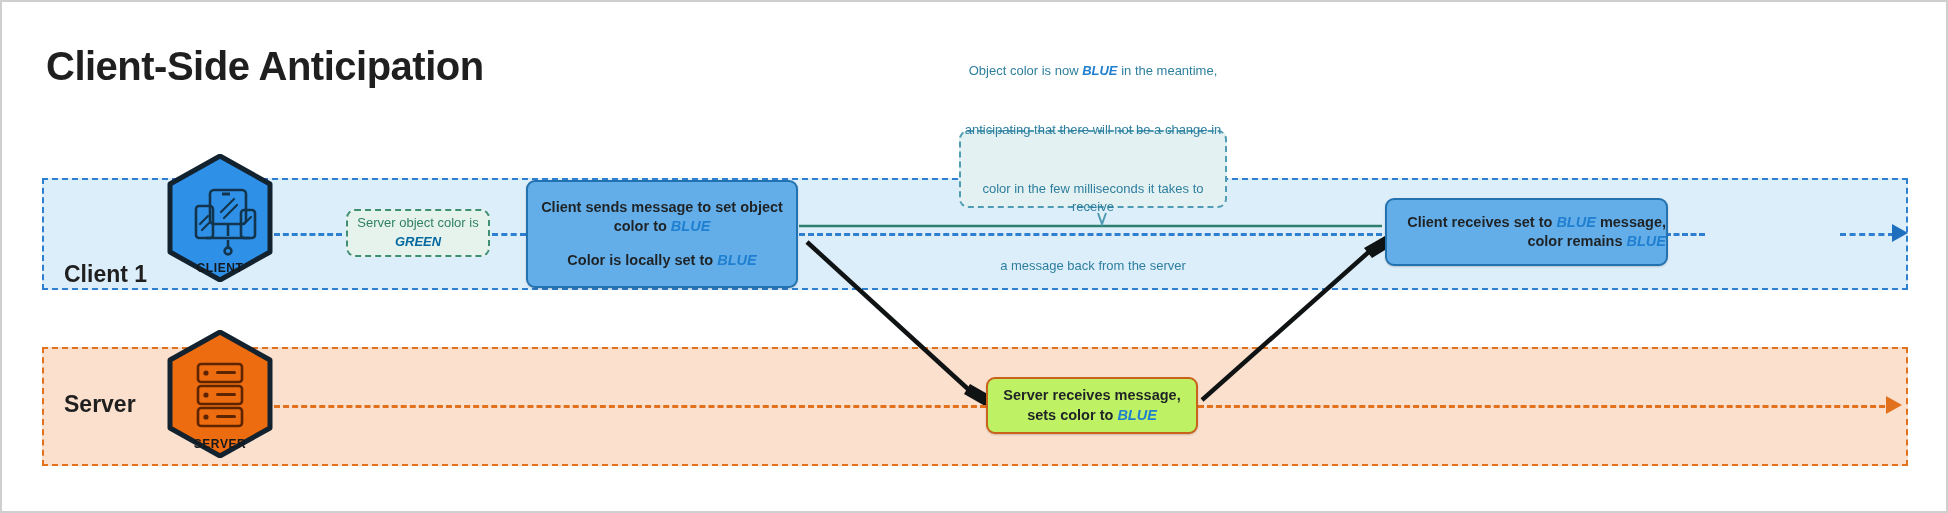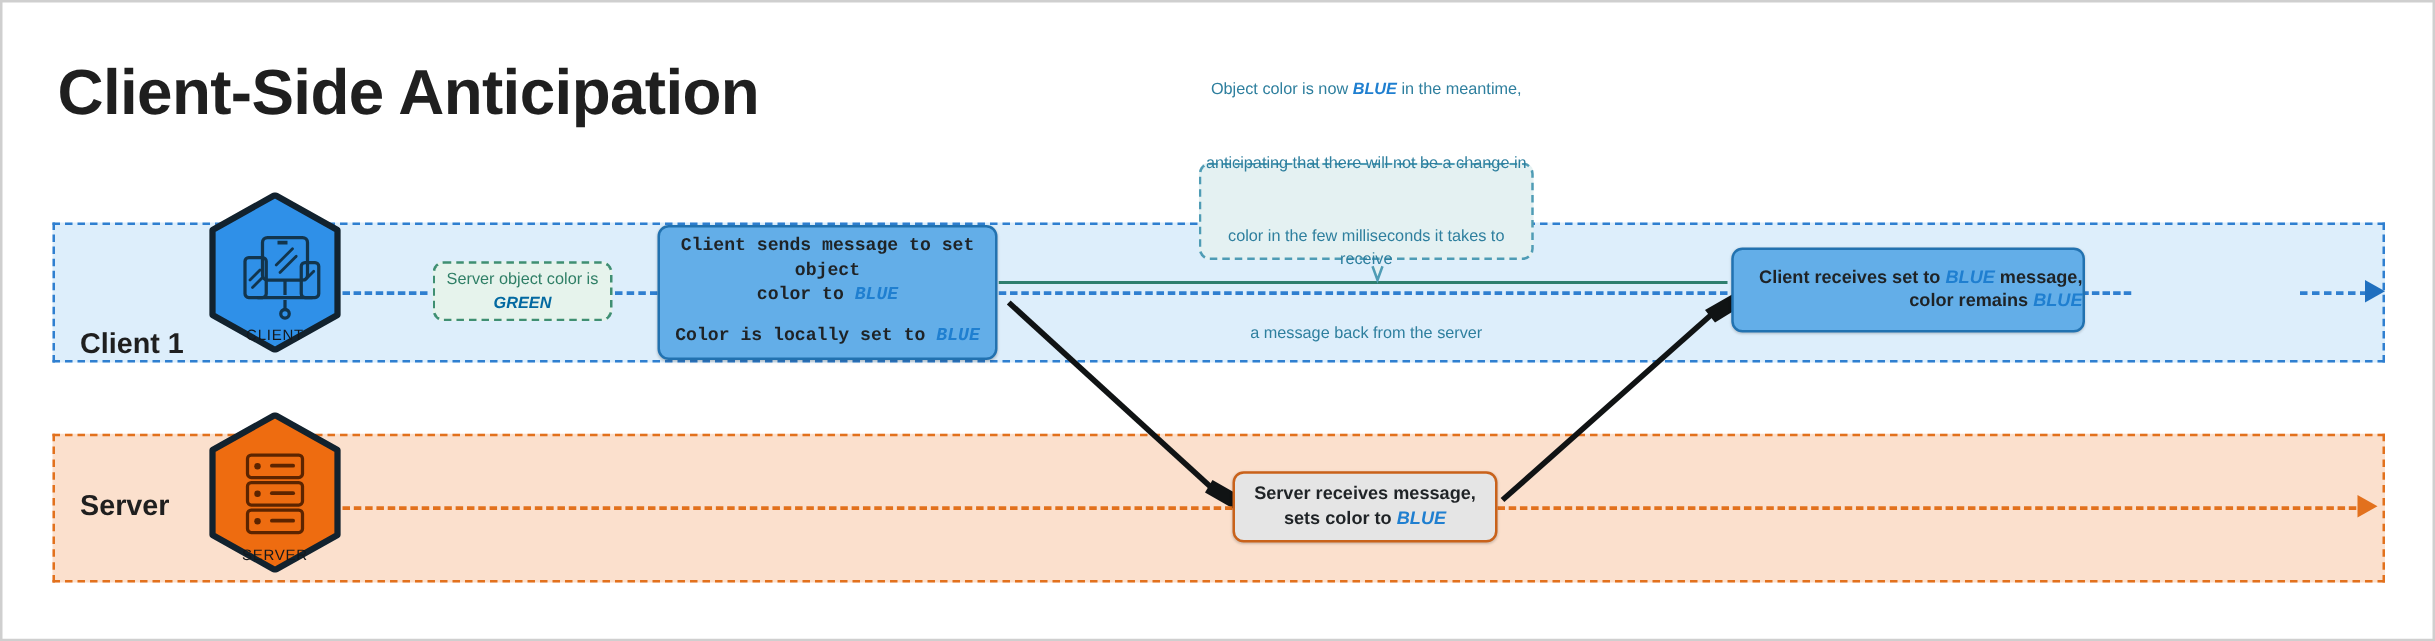--- a/index.html
+++ b/index.html
@@ -8,21 +8,21 @@
     background:#ffffff;
     font-family:"Liberation Sans", sans-serif;
     overflow:hidden;
   }
   #stage{position:relative;width:1948px;height:513px;background:#fff;
          border:2px solid #cfcfcf;box-sizing:border-box;}
 
   
   #title{
     position:absolute;left:44px;top:42px;
-    font-size:51px;font-weight:bold;color:#1f1f1f;
+    font-size:40px;font-weight:bold;color:#1f1f1f;
     letter-spacing:-0.5px;white-space:nowrap;
   }
 
   
   .lane{position:absolute;box-sizing:border-box;}
   #lane-client{
     left:40px;top:176px;width:1866px;height:112px;
     background:#ddeefb;border:2px dashed #2f7fd0;
   }
   #lane-server{
@@ -38,21 +38,21 @@
 
   
   .badge{position:absolute;width:108px;height:128px;}
   .badge .shape{
     position:absolute;left:0;top:0;width:108px;height:128px;
   }
   #badge-client{left:164px;top:152px;}
   #badge-server{left:164px;top:328px;}
   .badge-text{
     position:absolute;left:0;width:108px;text-align:center;
-    bottom:7px;font-size:12px;font-weight:normal;color:#14181c;
+    bottom:7px;font-size:12px;font-weight:bold;color:#14181c;
     letter-spacing:0.6px;
   }
 
   
   .flowline{position:absolute;height:0;border-top:3px dashed #2f7fd0;}
   .flowline.orange{border-top-color:#e2711d;}
   .arrowhead{
     position:absolute;width:0;height:0;
     border-top:9px solid transparent;border-bottom:9px solid transparent;
   }
@@ -63,21 +63,21 @@
   .node{
     position:absolute;box-sizing:border-box;
     display:flex;flex-direction:column;align-items:center;justify-content:center;
     text-align:center;font-weight:bold;color:#1f2326;line-height:1.33;
   }
   .node.blue{
     background:#63aee8;border:2px solid #2272b0;border-radius:9px;
     font-size:14.5px;box-shadow:0 1px 2px rgba(0,0,0,.18);
   }
   .node.orange{
-    background:#e5e5e5;border:2px solid #c9621a;border-radius:9px;
+    background:#bef264;border:2px solid #c9621a;border-radius:9px;
     font-size:14.5px;box-shadow:0 1px 2px rgba(0,0,0,.18);
   }
   .note{
     position:absolute;box-sizing:border-box;
     background:#e6f3ec;border:2px dashed #3f8f72;border-radius:9px;
     display:flex;flex-direction:column;align-items:center;justify-content:center;
     text-align:center;color:#2f7f66;font-size:13px;line-height:1.45;
   }
   .note.teal{color:#2e7f9e;border-color:#4f9cb5;background:#e4f1f2;gap:40px;}
   .blue-word{color:#1f7fd0;font-style:italic;font-weight:bold;}
@@ -169,21 +169,21 @@
 
   <div class="flowline orange" style="left:272px;top:403px;width:712px;"></div>
   <div class="flowline orange" style="left:1196px;top:403px;width:696px;"></div>
   <div class="arrowhead orange" style="left:1884px;top:394px;"></div>
 
   <div class="note" style="left:344px;top:207px;width:144px;height:48px;">
     <div>Server object color is</div>
     <div class="green-word">GREEN</div>
   </div>
 
-  <div class="node blue" style="left:524px;top:178px;width:272px;height:108px;font-family:Liberation Mono, monospace;">
+  <div class="node blue" style="left:524px;top:178px;width:272px;height:108px;">
     <div>
       <span>Client sends message to set object</span>
     </div>
     <div>
       <span>color to </span><span class="blue-word">BLUE</span>
     </div>
     <div style="height:14px;"></div>
     <div>
       <span>Color is locally set to </span><span class="blue-word">BLUE</span>
     </div>

